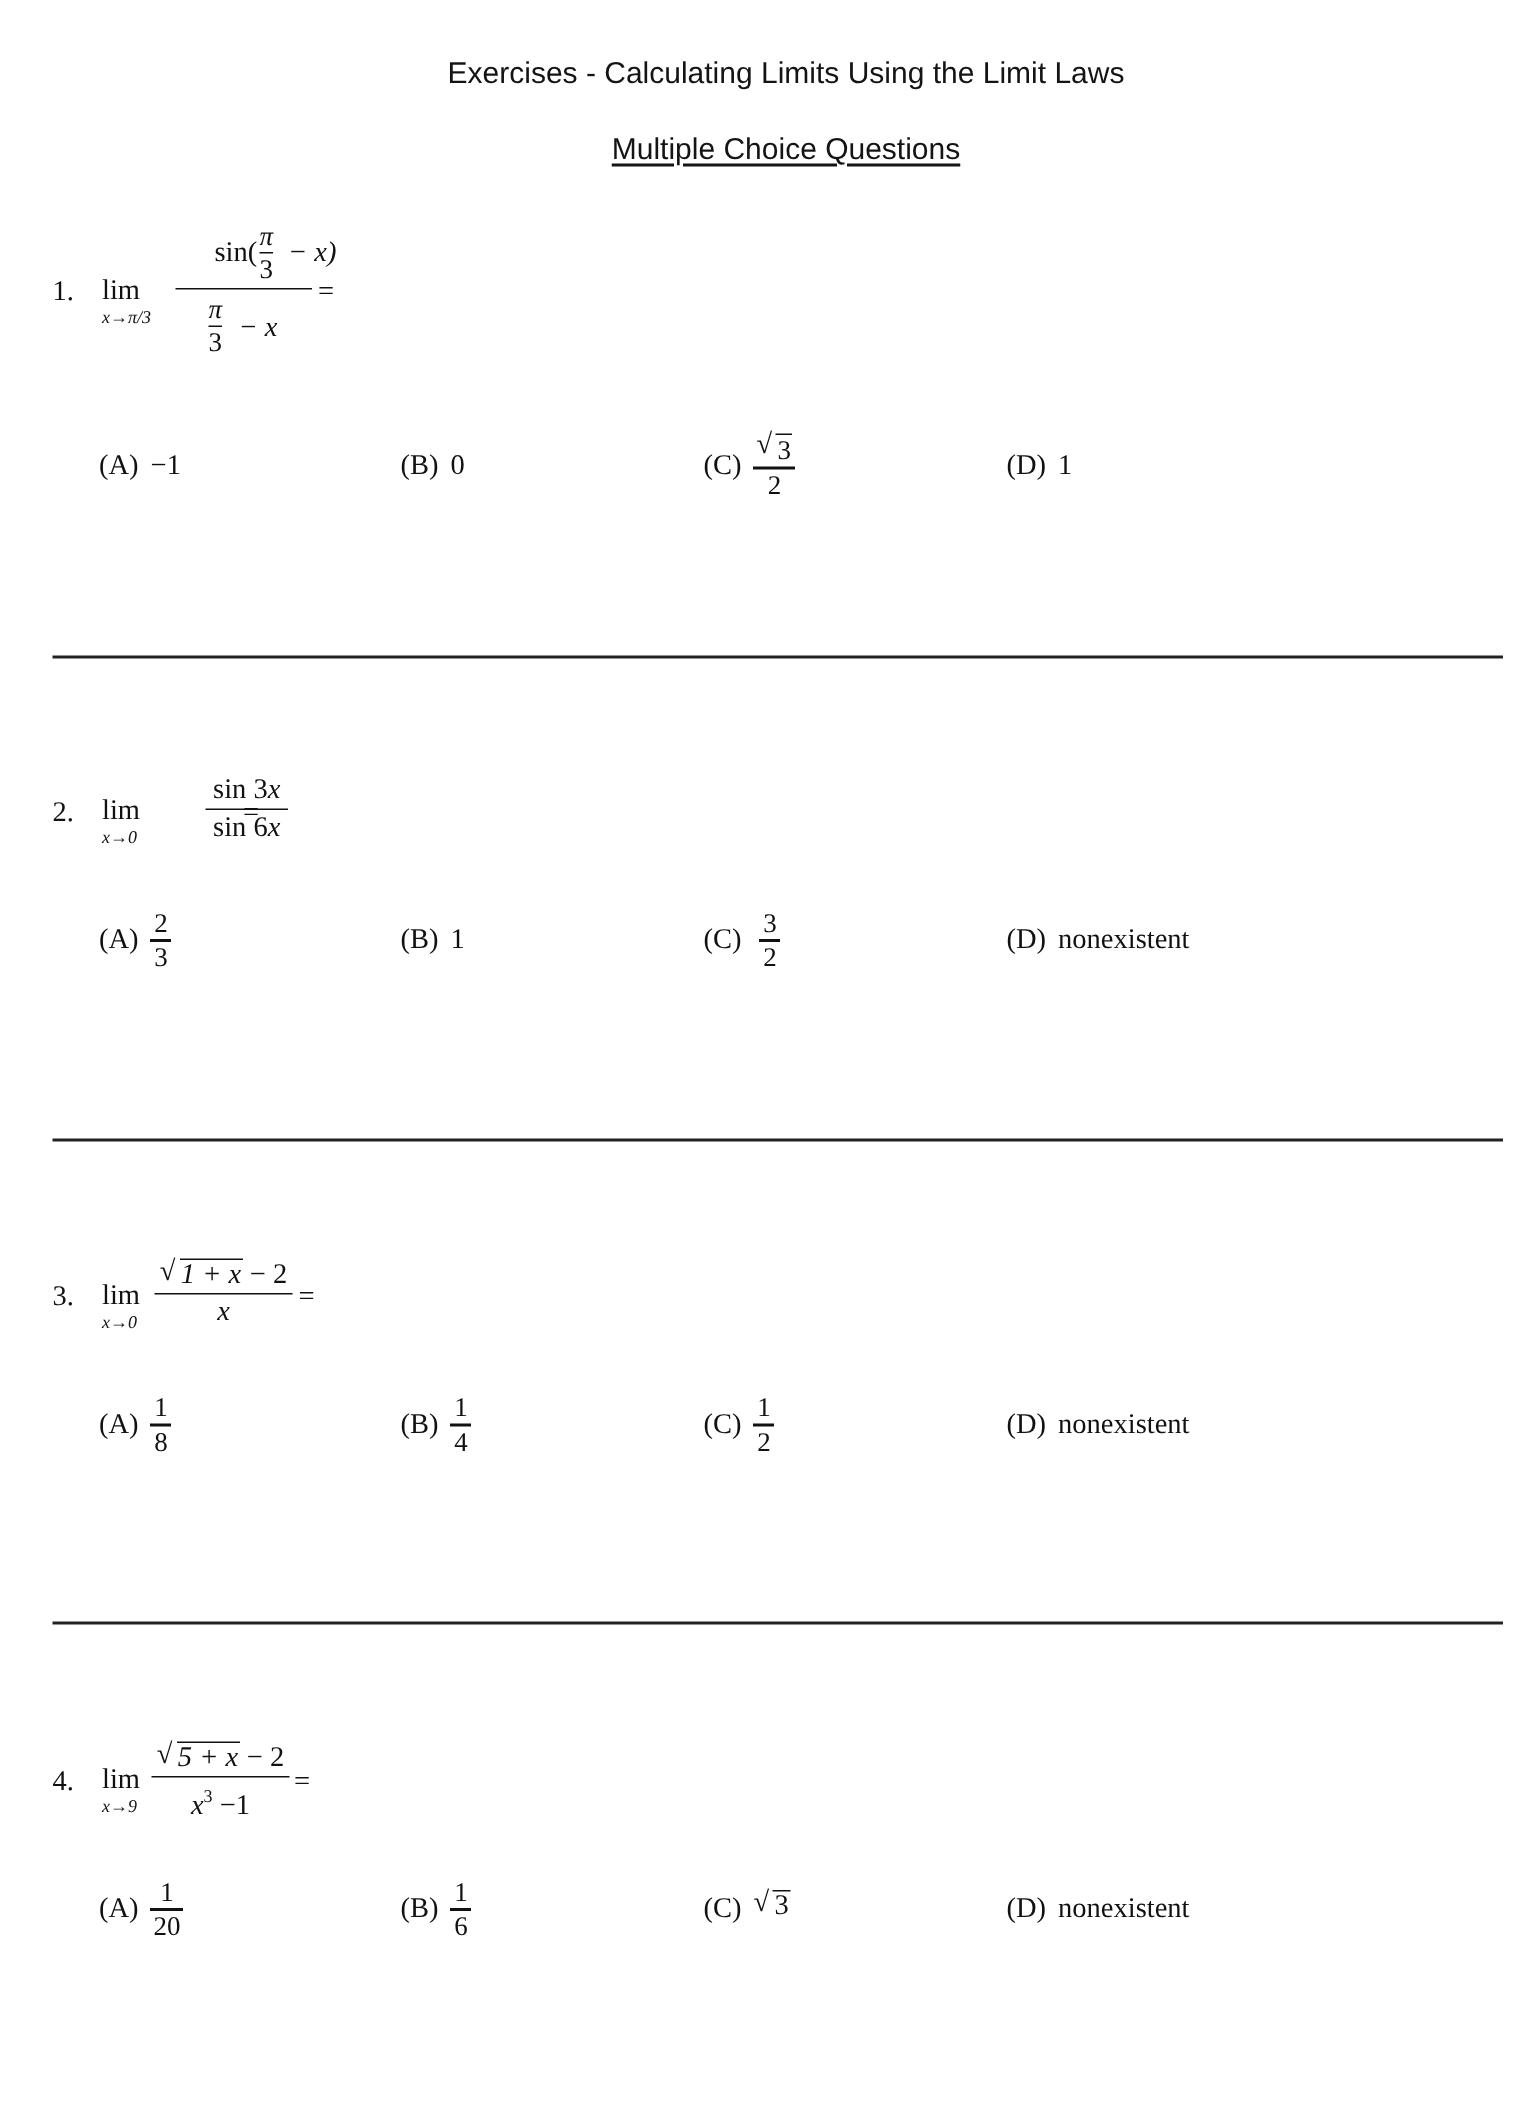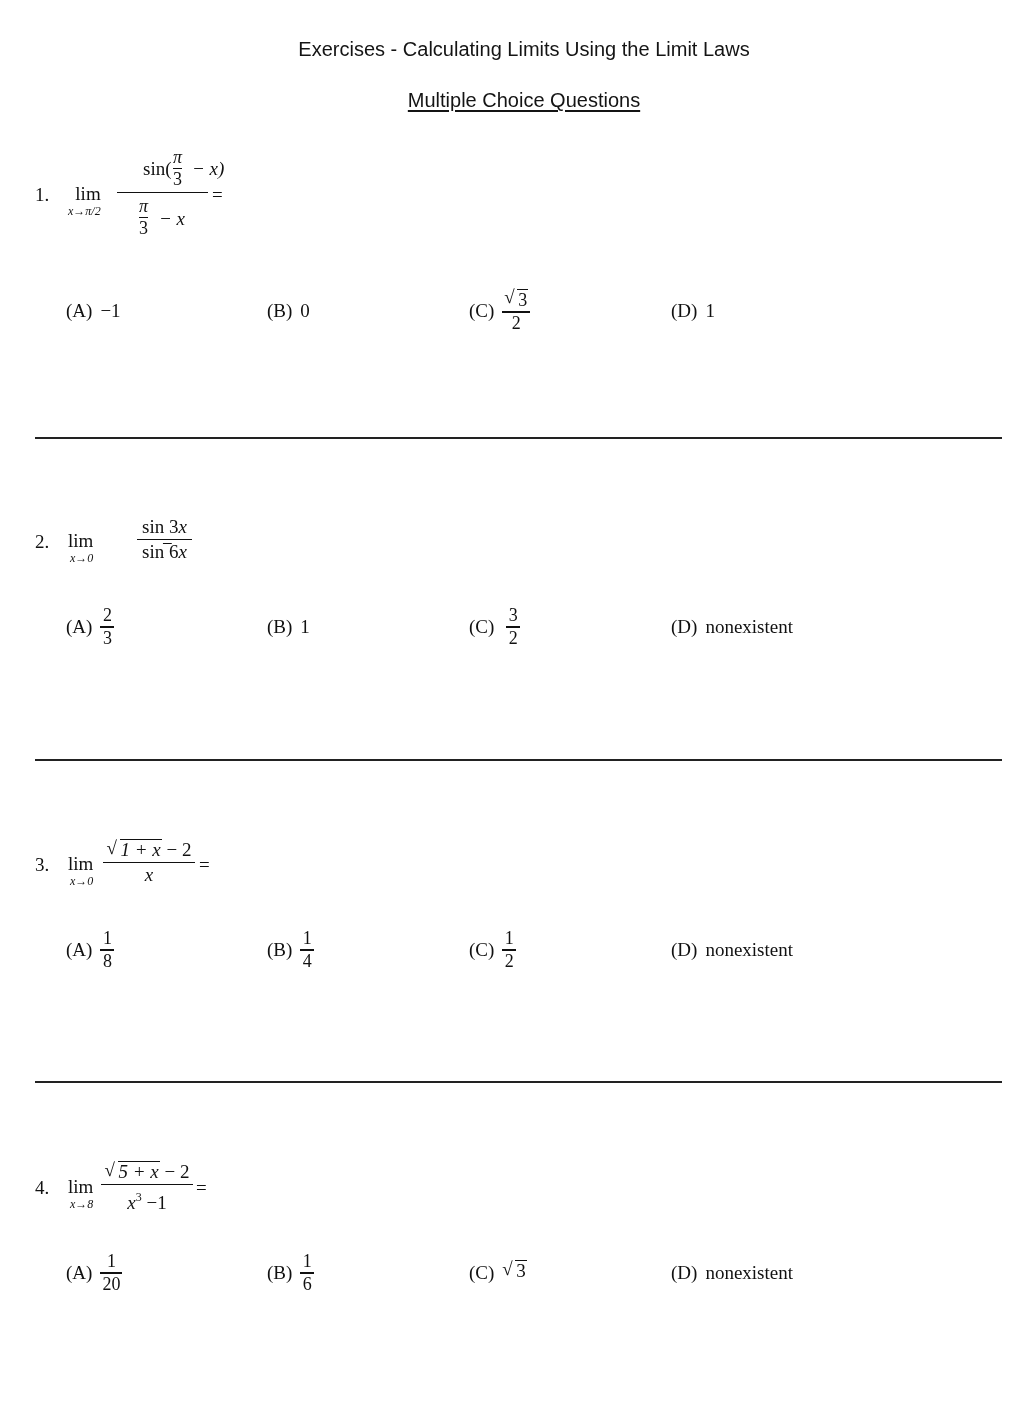--- a/index.html
+++ b/index.html
@@ -15,21 +15,21 @@
       font-family: "Liberation Sans", sans-serif; font-size: 20px; color: #141414;
       text-decoration: underline; text-underline-offset: 3px;
     }
 
     .divider { position: absolute; left: 35px; width: 967px; height: 2px; background: #222; }
     .qnum { position: absolute; left: 0; font-size: 19px; }
 
     .math { font-family: "Liberation Serif", serif; font-size: 19px; }
     .it { font-style: italic; }
 
-    .lim { position: absolute; text-align: right; }
+    .lim { position: absolute; text-align: left; }
     .lim .word { display: block; font-size: 19px; line-height: 20px; }
     .lim .sub { display: block; font-size: 12px; line-height: 14px; font-style: italic; white-space: nowrap; }
 
     .frac { position: absolute; display: inline-block; text-align: center; }
     .frac .num, .frac .den { display: block; white-space: nowrap; line-height: 24px; font-size: 19px; }
     .frac .bar { display: block; height: 1.3px; background: #111; }
 
     .eq { position: absolute; font-size: 19px; }
 
     .smallfrac { display: inline-block; vertical-align: middle; text-align: center; }
@@ -50,21 +50,21 @@
 </head>
 <body>
 
 <div class="title">Exercises - Calculating Limits Using the Limit Laws</div>
 <div class="subtitle">Multiple Choice Questions</div>
 
 <div>
   <div class="qnum math" style="position:absolute;left:35px;top:184px;">1.</div>
   <div class="lim" style="left:68px;top:184px;">
     <span class="word">lim</span>
-    <span class="sub">x→π/2</span>
+    <span class="sub">x→π/3</span>
   </div>
   <div class="frac" style="left:117px;top:146px;width:91px;">
     <span class="num" style="line-height:46px;height:46px;position:relative;margin-left:24px;">
       <span style="position:absolute;left:2px;top:0;">sin(</span>
       <span class="smallfrac" style="position:absolute;left:32px;top:2px;">
         <span class="n it">π</span>
         <span class="b"></span>
         <span class="d">3</span>
       </span>
       <span class="it" style="position:absolute;left:51px;top:0;">− x)</span>
@@ -197,21 +197,21 @@
     </div>
   </div>
 </div>
 
 <div class="divider" style="top:1081px;"></div>
 
 <div>
   <div class="qnum math" style="position:absolute;left:35px;top:1177px;">4.</div>
   <div class="lim" style="left:68px;top:1177px;">
     <span class="word">lim</span>
-    <span class="sub">x→8</span>
+    <span class="sub">x→9</span>
   </div>
   <div class="frac" style="left:101px;top:1160px;width:92px;">
     <span class="num">
       <span class="sqrt"><span class="rad">√</span><span class="over it">5 + x</span></span>
       <span>− 2</span>
     </span>
     <span class="bar"></span>
     <span class="den"><span class="it">x</span><sup>3</sup> <span>−1</span></span>
   </div>
   <div class="eq" style="left:196px;top:1177px;">=</div>

